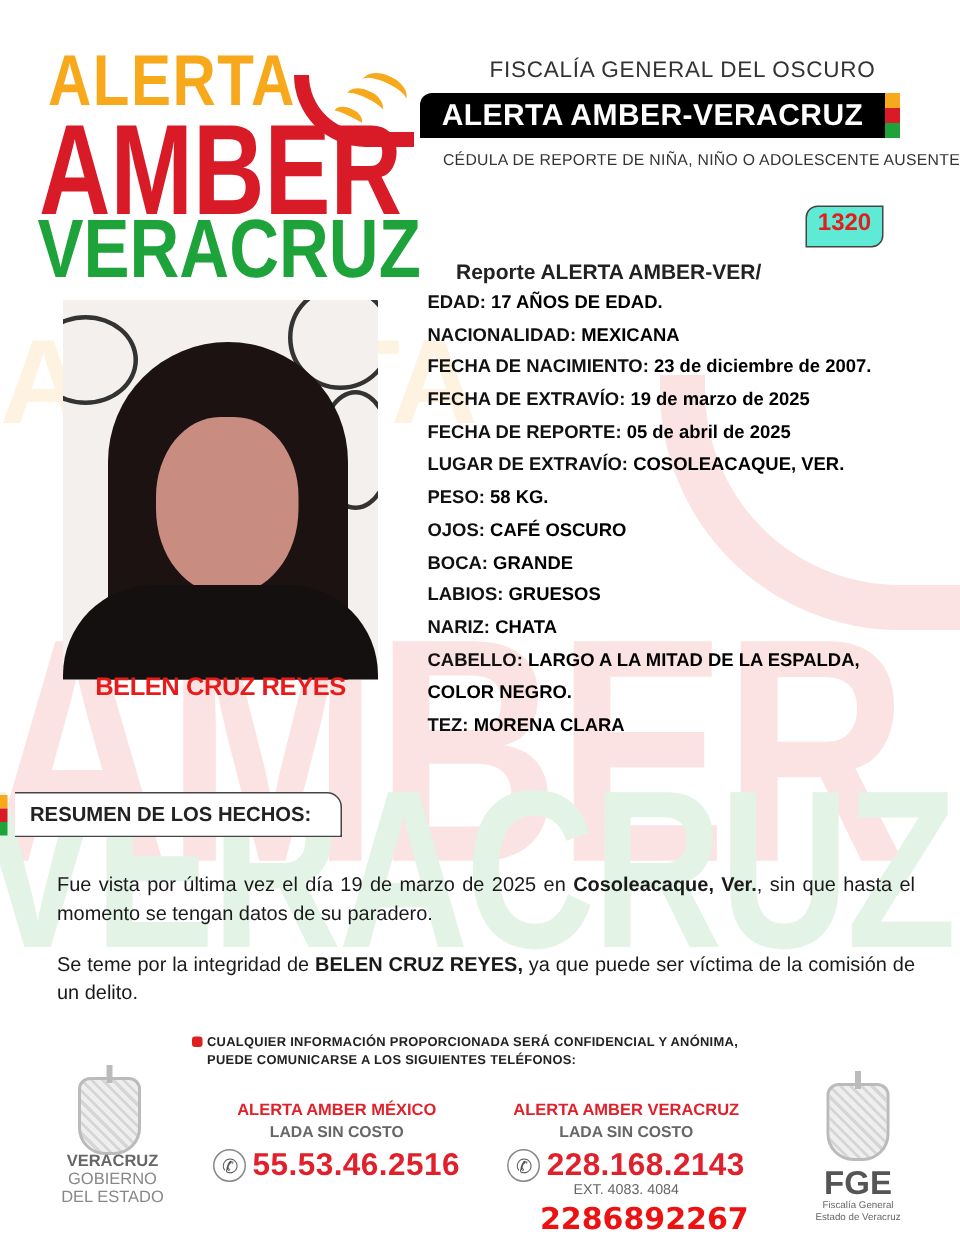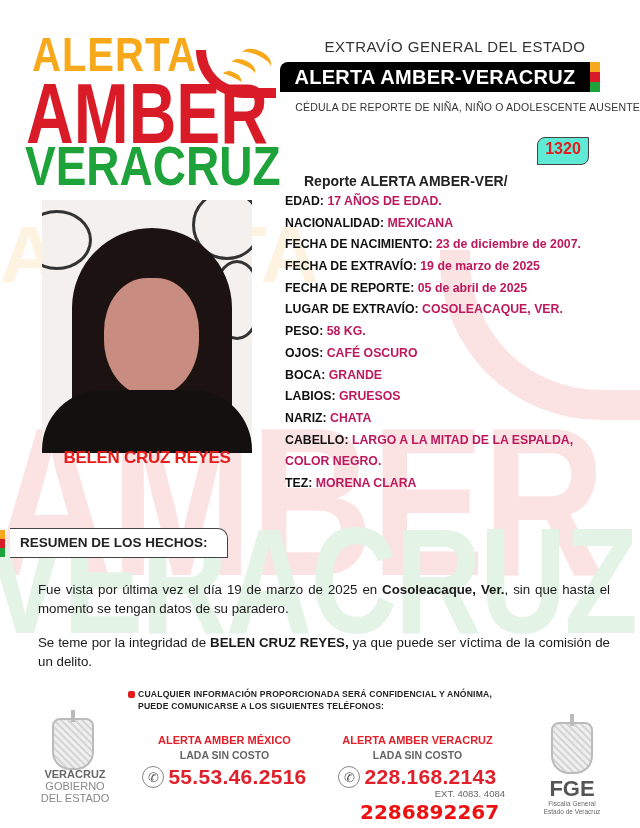--- a/index.html
+++ b/index.html
@@ -40,21 +40,21 @@
     .photo-bg-swirl { position: absolute; border: 3px solid #333; border-radius: 50%; }
     .photo-hair { position: absolute; left: 30px; top: 28px; width: 160px; height: 240px; background: #1c1212; border-radius: 80px 80px 10px 10px; }
     .photo-face { position: absolute; left: 62px; top: 78px; width: 95px; height: 118px; background: #c98c80; border-radius: 45% 45% 48% 48%; }
     .photo-body { position: absolute; left: 0; top: 190px; width: 210px; height: 70px; background: #151010; border-radius: 60px 60px 0 0; }
     .person-name { position: absolute; left: 42px; top: 448px; width: 210px; text-align: center; color: #e81b1b; font-weight: 700; font-size: 17px; font-family: Liberation Sans, sans-serif; letter-spacing: -0.3px; }
 
     
     .details { position: absolute; left: 285px; top: 192px; width: 350px; }
     .detail-row { height: 21.7px; font-size: 12.3px; font-weight: 700; line-height: 18px; white-space: nowrap; }
     .detail-row .k { color: #111; }
-    .detail-row .v { color: #be185d; }
+    .detail-row .v { color: #000000; }
 
     
     .resumen-stripes { position: absolute; left: 0; top: 530px; width: 5px; height: 27px; }
     .resumen-stripes div { height: 9px; }
     .resumen-box { position: absolute; left: 10px; top: 528px; width: 218px; height: 30px; border: 1.5px solid #444; border-left: none; border-radius: 0 10px 0 0; padding-left: 10px; font-weight: 700; font-size: 13.5px; line-height: 28px; color: #222; background: #fff; }
 
     .para { position: absolute; left: 38px; width: 572px; font-size: 13.3px; line-height: 19px; color: #1a1a1a; text-align: justify; }
     .para b { font-weight: 700; }
     .p1 { top: 580px; }
     .p2 { top: 633px; }
@@ -72,21 +72,21 @@
     .fge-block { position: absolute; left: 532px; top: 778px; width: 80px; text-align: center; }
     .fge-title { font-weight: 700; font-size: 22px; color: #555; line-height: 22px; }
     .fge-sub { font-size: 6.5px; color: #666; line-height: 8px; }
 
     .hotline { position: absolute; text-align: center; }
     .hl-title { color: #e0202a; font-weight: 700; font-size: 11px; }
     .hl-sub { color: #666; font-weight: 700; font-size: 10.5px; margin-top: 3px; text-align: center; }
     .hl-phone { display: flex; align-items: center; justify-content: center; margin-top: 4px; }
     .hl-icon { width: 22px; height: 22px; border: 1.5px solid #888; border-radius: 50%; display: flex; align-items: center; justify-content: center; font-size: 13px; color: #555; margin-right: 4px; }
     .hl-num { color: #e0202a; font-weight: 700; font-size: 21px; letter-spacing: 0.3px; }
-    .hl-ext { color: #666; font-size: 9.5px; margin-top: -1px; text-align: right; }
+    .hl-ext { color: #666; font-size: 9.5px; margin-top: -1px; }
     .h1 { left: 142px; top: 734px; width: 165px; }
     .h2 { left: 330px; top: 734px; width: 175px; }
     .extra-phone { position: absolute; left: 360px; top: 800px; color: #ee1111; font-weight: 700; font-size: 20px; font-family: "DejaVu Sans", sans-serif; }
   </style>
 </head>
 <body>
 
 <div class="wm">
   <div class="wm-alerta">ALERTA</div>
   <div class="wm-swoosh"></div>
@@ -99,21 +99,21 @@
   <div class="logo">
     <div class="logo-horn"></div>
     <div class="logo-wave w1"></div>
     <div class="logo-wave w2"></div>
     <div class="logo-wave w3"></div>
     <div class="logo-alerta">ALERTA</div>
     <div class="logo-amber">AMBER</div>
     <div class="logo-veracruz">VERACRUZ</div>
   </div>
 
-  <div class="agency">EXTRAVÍO GENERAL DEL ESTADO</div>
+  <div class="agency">FISCALÍA GENERAL DEL OSCURO</div>
   <div class="banner">ALERTA AMBER-VERACRUZ</div>
   <div class="banner-stripes">
     <div style="background:#f7a81b"></div>
     <div style="background:#d91a27"></div>
     <div style="background:#1da33a"></div>
   </div>
   <div class="subtitle">CÉDULA DE REPORTE DE NIÑA, NIÑO O ADOLESCENTE AUSENTE</div>
   <div class="report-label">Reporte ALERTA AMBER-VER/</div>
   <div class="report-num">1320</div>
 

